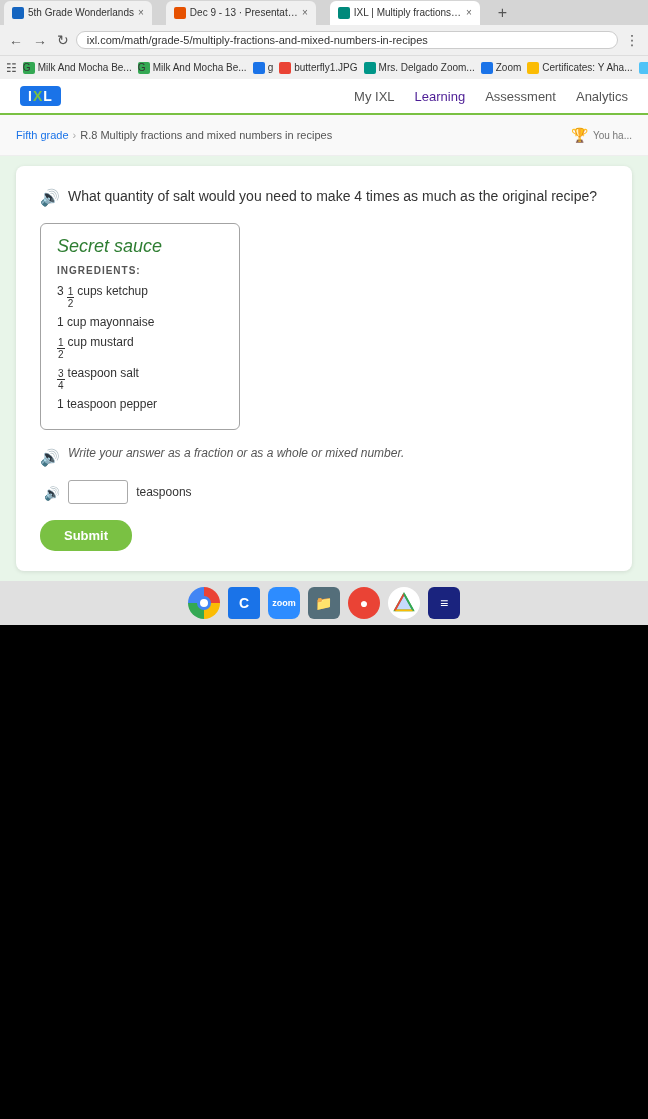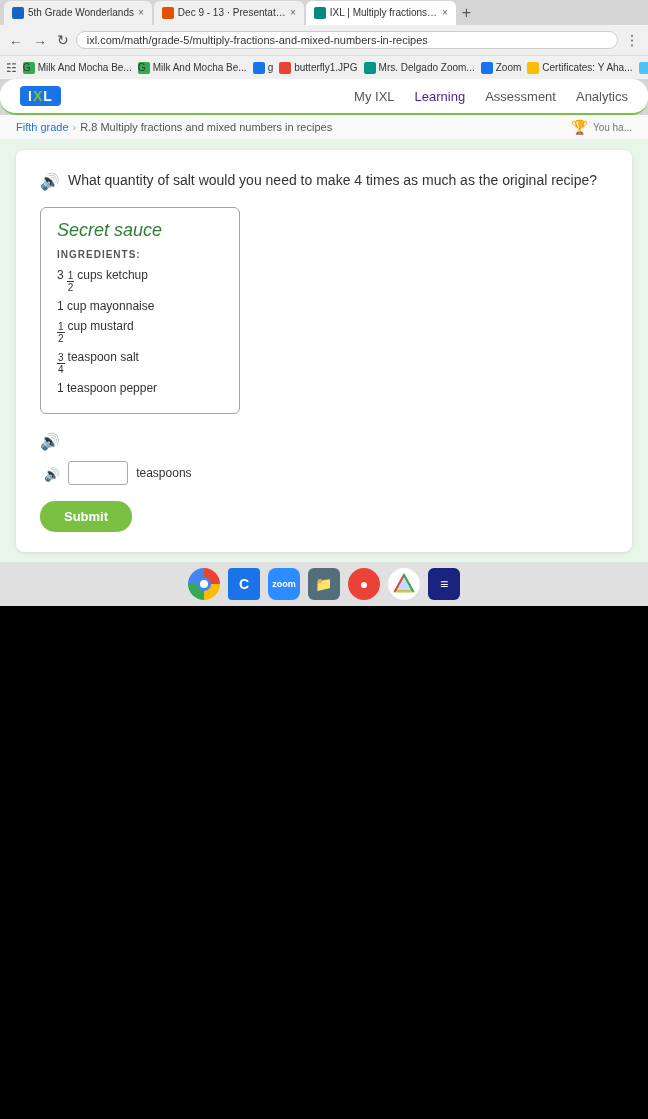--- a/index.html
+++ b/index.html
@@ -11,21 +11,21 @@
       overflow: hidden;
     }
 
     
     .tab-bar {
       display: flex;
       align-items: center;
       background: #d5d5d5;
       height: 25px;
       padding: 0 4px;
-      gap: 2px;
+      gap: 14px;
     }
     .tab {
       display: flex;
       align-items: center;
       background: #f0f0f0;
       border-radius: 6px 6px 0 0;
       padding: 0 8px;
       height: 24px;
       font-size: 10px;
       color: #333;
@@ -128,21 +128,20 @@
 
     
     .ixl-navbar {
       background: #fff;
       border-bottom: 2px solid #7ac143;
       display: flex;
       align-items: center;
       padding: 17px 20px;
       height: 36px;
       gap: 20px;
-      border-radius: 16px;
     }
     .ixl-logo {
       background: #1a73e8;
       color: #fff;
       font-weight: bold;
       font-size: 14px;
       padding: 2px 8px;
       border-radius: 4px;
       letter-spacing: 1px;
     }
@@ -158,21 +157,21 @@
       color: #555;
       cursor: pointer;
       text-decoration: none;
     }
     .ixl-nav-link.active { color: #4c1d95; }
 
     
     .breadcrumb-bar {
       display: flex;
       align-items: center;
-      padding: 4px 16px;
+      padding: 12px 16px;
       background: #f9f9f9;
       font-size: 11px;
       color: #777;
       gap: 4px;
       border-bottom: 1px solid #eee;
     }
     .breadcrumb-sep { color: #aaa; }
     .breadcrumb-link { color: #1a73e8; cursor: pointer; }
     .trophy-icon { color: #f5a623; font-size: 14px; margin-left: auto; }
 
@@ -447,20 +446,21 @@
         </div>
 
         <div class="ingredient-row">
           <span>1 teaspoon pepper</span>
         </div>
       </div>
 
       <div>
         <div class="question-row" style="margin-bottom:10px;">
           <span class="speaker-icon">🔊</span>
+          <span class="answer-instruction">Write your answer as a fraction or as a whole or mixed number.</span>
         </div>
 
         <div class="answer-input-group" style="margin-bottom:16px;padding-left:4px;">
           <span class="speaker-icon" style="font-size:13px;">🔊</span>
           <input class="answer-input" type="text" style="">
           <span class="answer-unit">teaspoons</span>
         </div>
 
         <button class="submit-btn">Submit</button>
       </div>

